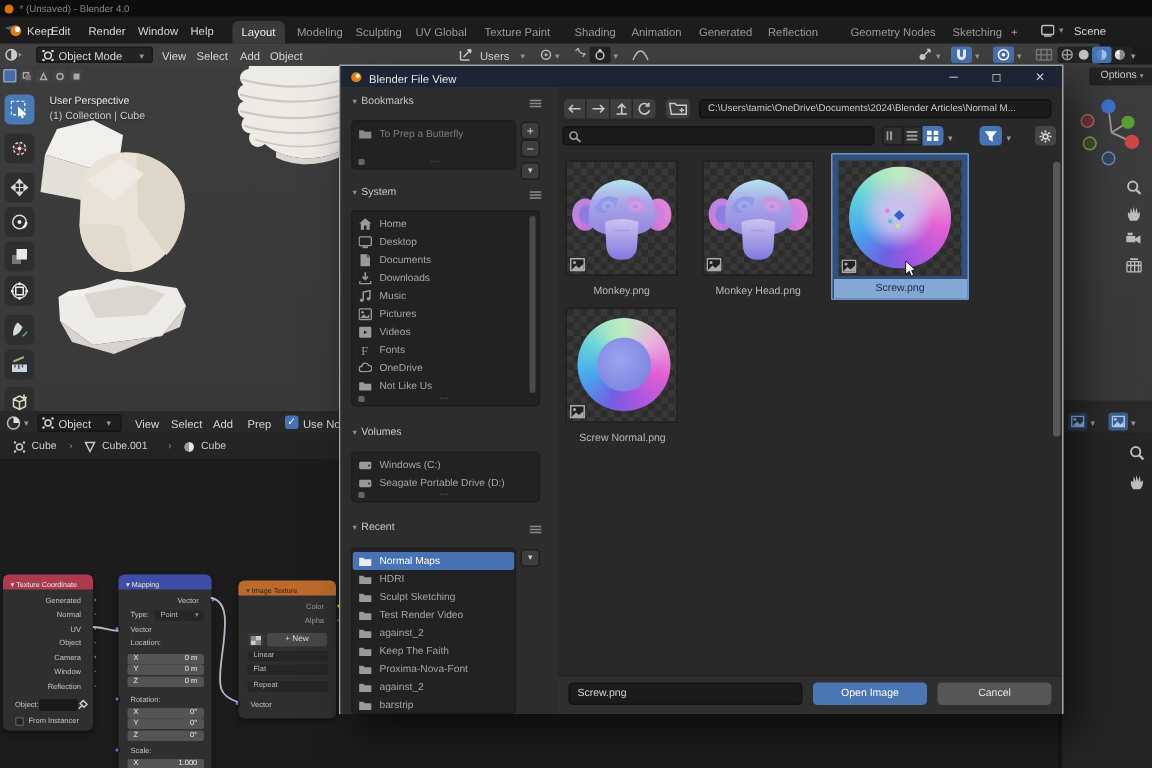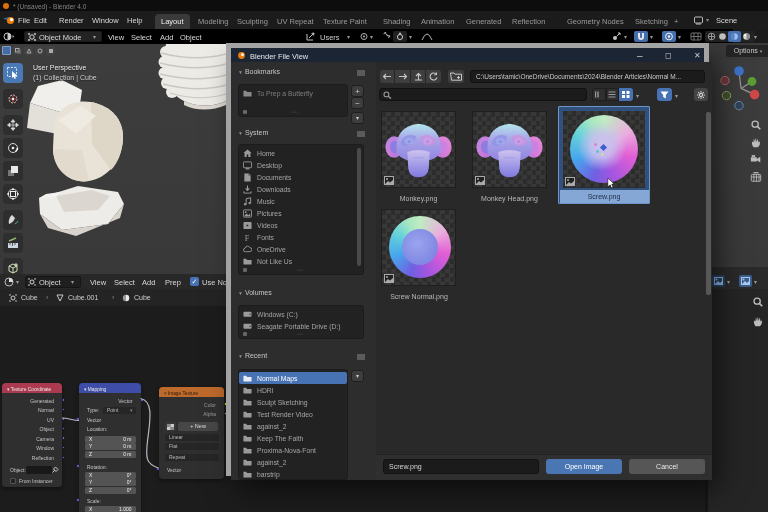--- a/index.html
+++ b/index.html
@@ -4,36 +4,36 @@
 html,body{width:768px;height:512px;overflow:hidden}
 body{font-family:"Liberation Sans",sans-serif;background:#1b1b1b;position:relative;color:#ddd}
 .abs{position:absolute}
 .f7{font-size:7px;line-height:1}
 
 #titlebar{left:0;top:0;width:768px;height:11px;background:#0d0d0d;color:#8f8f8f;font-size:7px}
 #menubar{left:0;top:11px;width:768px;height:18px;background:#1c1c1c}
 .menu{position:absolute;top:5px;font-size:7.5px;color:#d8d8d8}
 .tab{position:absolute;top:3px;height:15px;line-height:15px;font-size:7.5px;color:#9b9b9b;padding:0 6px;border-radius:4px 4px 0 0}
 .tab.on{background:#3a3a3a;color:#efefef}
-#hdr3{left:0;top:29px;width:733px;height:15px;background:#000000}
+#hdr3{left:0;top:29px;width:733px;height:15px;background:#404040}
 .h3t{position:absolute;top:4px;font-size:7.5px;color:#d8d8d8}
 
 #vp{left:0;top:44px;width:768px;height:230px;background:linear-gradient(#3d3d3d,#393939);overflow:hidden}
 .tbtn{position:absolute;left:3px;width:20px;height:20px;background:#2e2e2e;border-radius:4px}
 .tbtn.on{background:#4a7ab5}
 
 #sh-hdr{left:0;top:274px;width:706px;height:15px;background:#282828}
 #sh-bc{left:0;top:289px;width:706px;height:17px;background:#242424}
 #nodes{left:0;top:306px;width:706px;height:206px;background:#1c1c1c;overflow:hidden}
 
 #im-hdr{left:708px;top:267px;width:60px;height:22px;background:#2a2a2a}
 #im-bg{left:708px;top:289px;width:60px;height:223px;background:#252525}
 #seam{left:705px;top:44px;width:3px;height:468px;background:#161616}
 
-#dlg{left:226px;top:43px;width:483px;height:433px;background:#2d2d2d;box-shadow:10px 14px 26px rgba(0,0,0,.55);border:5px solid #a3a3a3}
+#dlg{left:226px;top:43px;width:483px;height:433px;background:#2d2d2d;box-shadow:10px 14px 26px rgba(0,0,0,.55);border:1px solid #a3a3a3}
 #dlg-title{position:absolute;left:0;top:0;width:100%;height:14px;background:#1c2534;color:#e2e6ec;font-size:7.5px}
 #dlg-side{position:absolute;left:0;top:14px;width:145px;height:418px;background:#2d2d2d}
 #dlg-main{position:absolute;left:145px;top:14px;width:336px;height:418px;background:#292929}
 .sect{position:absolute;left:7px;font-size:7px;color:#c6c6c6}
 .lbox{position:absolute;left:7px;background:#222;border-radius:3px;border:1px solid #1c1c1c}
 .lrow{height:12px;display:flex;align-items:center;padding-left:4px;font-size:6.8px;color:#a6a6a6;white-space:nowrap}
 .lrow .ic{width:9px;height:9px;margin-right:5px;flex:none}
 .lrow.sel{background:#4772b3;color:#fff;border-radius:2px}
 .sbtn{position:absolute;width:13px;height:12px;background:#3d3d3d;border:1px solid #1f1f1f;border-radius:3px;color:#ccc;font-size:8px;text-align:center;line-height:11px}
 .field{position:absolute;background:#1b1b1b;border-radius:3px;border:1px solid #121212;color:#c9c9c9;font-size:6.5px}
@@ -95,29 +95,29 @@
   <span class="abs" style="left:3px;top:2.5px;width:6px;height:6px;border-radius:50%;background:#d97108"></span>
   <span class="abs" style="left:13px;top:2.5px;font-size:6.5px;color:#858585">* (Unsaved) - Blender 4.0</span>
 </div>
 
 <div class="abs" id="menubar">
   <svg class="abs" style="left:3px;top:3px" width="13" height="12" viewBox="0 0 13 12">
       <circle cx="7.5" cy="6.5" r="3.6" fill="#e87d0d"></circle>
       <circle cx="8.6" cy="5.6" r="1.7" fill="#fff"></circle>
       <path d="M0 4.5 L6 3 L3.5 5.8 Z" fill="#2a6fa8"></path>
     </svg>
-  <span class="menu" style="left:18px">File</span>
+  <span class="menu" style="left:18px">Keep</span>
   <span class="menu" style="left:34px">Edit</span>
   <span class="menu" style="left:59px">Render</span>
   <span class="menu" style="left:92px">Window</span>
   <span class="menu" style="left:127px">Help</span>
   <span class="tab on" style="left:155px">Layout</span>
   <span class="tab" style="left:192px">Modeling</span>
   <span class="tab" style="left:231px">Sculpting</span>
-  <span class="tab" style="left:271px">UV Repeat</span>
+  <span class="tab" style="left:271px">UV Global</span>
   <span class="tab" style="left:317px">Texture Paint</span>
   <span class="tab" style="left:377px">Shading</span>
   <span class="tab" style="left:415px">Animation</span>
   <span class="tab" style="left:460px">Generated</span>
   <span class="tab" style="left:506px">Reflection</span>
   <span class="tab" style="left:561px">Geometry Nodes</span>
   <span class="tab" style="left:629px">Sketching</span>
   <span class="tab" style="left:668px">+</span>
   <svg class="abs" style="left:694px;top:5px" width="9" height="9" viewBox="0 0 9 9">
       <rect x="0.5" y="1" width="8" height="6" rx="1" fill="none" stroke="#bbb"></rect>

